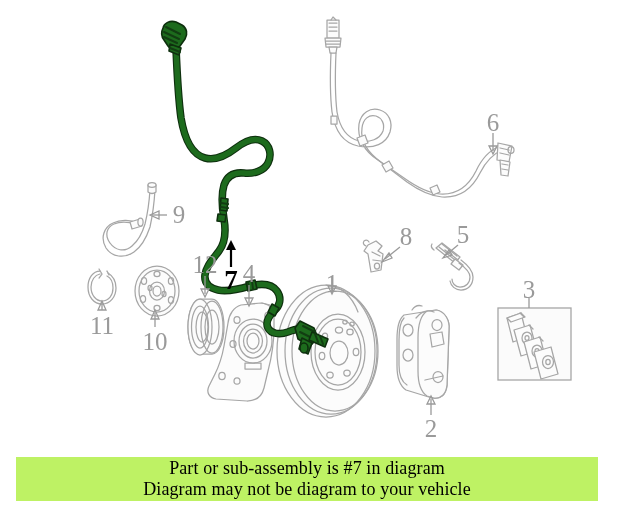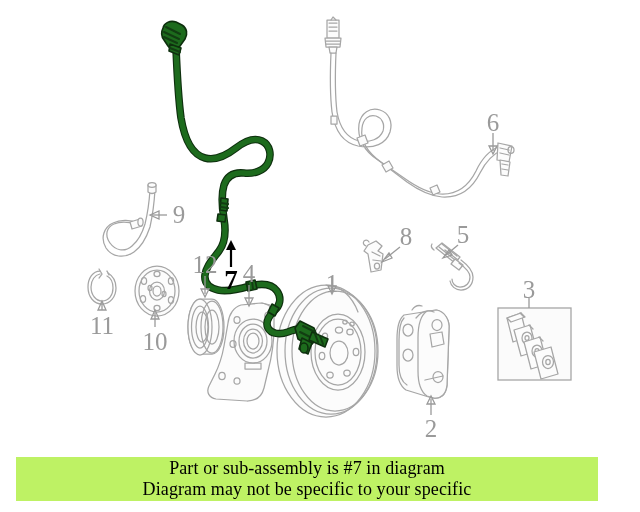--- a/index.html
+++ b/index.html
@@ -422,16 +422,16 @@
     <g>
       <path class="leader" d="M205 276 l0 18"></path>
       <path class="leader" d="M205 297 l-4 -8 l8 0 z" fill="#9a9a9a"></path>
       <text class="callout-num" x="205" y="273">12</text>
     </g>
 
   </svg>
 
   <div id="banner">
     <div class="line">Part or sub-assembly is #7 in diagram</div>
-    <div class="line">Diagram may not be specific to your specific</div>
+    <div class="line">Diagram may not be diagram to your vehicle</div>
   </div>
 
 </div>
 
 </body></html>

